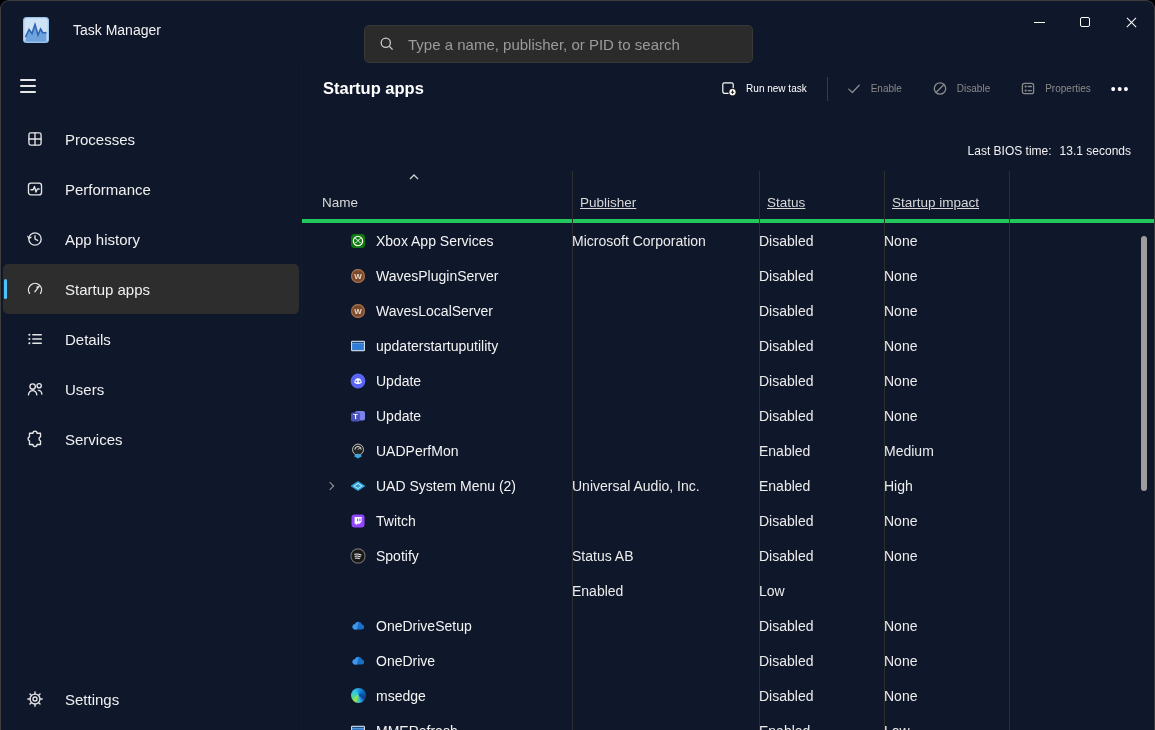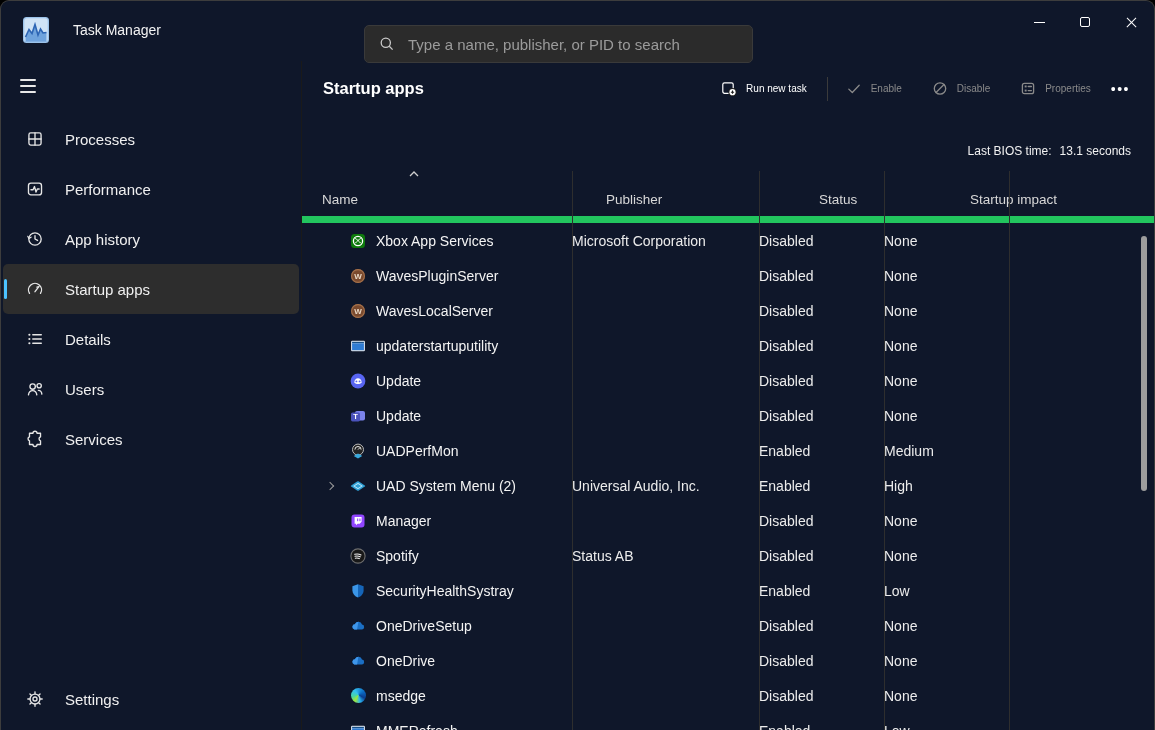--- a/index.html
+++ b/index.html
@@ -53,25 +53,25 @@
   .tb-ic{width:16px;height:16px;display:flex;align-items:center;justify-content:center;}
   .tb-divider{width:1px;height:24px;background:#3b3b3b;margin:0 10px 0 12px;}
   .tb-group{display:flex;align-items:center;gap:14px;}
   .more-btn{background:transparent;border:none;color:#fff;font-size:14px;letter-spacing:1.5px;
     padding:6px 4px;margin-left:8px;}
 
   .bios-row{height:55px;display:flex;justify-content:flex-end;align-items:center;gap:8px;
     padding:14px 23px 0 0;font-size:12px;color:#f2f2f2;}
 
   .thead{position:relative;height:52px;display:grid;grid-template-columns:270px 187px 125px 125px 1fr;
-    align-items:end;border-bottom:7px solid #22c55e;gap:26px;}
+    align-items:end;border-bottom:4px solid #22c55e;}
   .th{font-size:13.5px;color:#d8d8d8;padding-bottom:9px;}
   .th-name{padding-left:20px;position:relative;}
   .sort-caret{position:absolute;left:106px;top:-26px;}
-  .th-pub,.th-status,.th-impact{padding-left:8px;}
+  .th-pub,.th-status,.th-impact{padding-left:8px;text-decoration:underline;}
 
   .rows{position:relative;}
   .row{display:grid;grid-template-columns:270px 187px 125px 125px 1fr;height:35px;align-items:center;}
   .cell{font-size:14px;color:#ececec;white-space:nowrap;overflow:hidden;}
   .c-name{display:flex;align-items:center;padding-left:22px;color:#f4f4f4;}
   .expander{width:26px;height:14px;display:flex;align-items:center;flex:0 0 auto;}
   .expander i{display:none;width:6px;height:6px;border-right:1.4px solid #9a9a9a;border-top:1.4px solid #9a9a9a;
     transform:rotate(45deg);margin-left:3px;}
   .expander.show i{display:block;}
   .app-ic{width:16px;height:16px;margin-right:10px;flex:0 0 auto;display:flex;align-items:center;justify-content:center;}
@@ -461,21 +461,21 @@
     <div class="cell c-name">
       <span class="expander"></span>
       <span class="app-ic">
               <svg width="16" height="16" viewBox="0 0 16 16">
                 <rect x="1.5" y="1.5" width="13" height="13" rx="3" fill="#9146ff"></rect>
                 <path d="M4.6 4.1h7v4.7l-1.9 1.9H7.6l-1.6 1.6v-1.6H4.6z" fill="#fff"></path>
                 <rect x="7.1" y="5.5" width="1.1" height="2.7" fill="#9146ff"></rect>
                 <rect x="9.4" y="5.5" width="1.1" height="2.7" fill="#9146ff"></rect>
               </svg>
             </span>
-      <span class="name-text">Manager</span>
+      <span class="name-text">Twitch</span>
     </div>
     <div class="cell c-pub"></div>
     <div class="cell c-status">Disabled</div>
     <div class="cell c-impact">None</div>
     <div class="cell"></div>
   </div>
 
   <div class="row">
     <div class="cell c-name">
       <span class="expander"></span>
@@ -487,30 +487,20 @@
             </span>
       <span class="name-text">Spotify</span>
     </div>
     <div class="cell c-pub">Status AB</div>
     <div class="cell c-status">Disabled</div>
     <div class="cell c-impact">None</div>
     <div class="cell"></div>
   </div>
 
   <div class="row">
-    <div class="cell c-name">
-      <span class="expander"></span>
-      <span class="app-ic">
-              <svg width="16" height="16" viewBox="0 0 16 16">
-                <path d="M8 1.3l5.6 2v3.9c0 3.6-2.4 6-5.6 7.4V1.3z" fill="#1565b8"></path>
-                <path d="M8 1.3L2.4 3.3v3.9c0 3.6 2.4 6 5.6 7.4V1.3z" fill="#3b96e8"></path>
-              </svg>
-            </span>
-      <span class="name-text">SecurityHealthSystray</span>
-    </div>
     <div class="cell c-pub"></div>
     <div class="cell c-status">Enabled</div>
     <div class="cell c-impact">Low</div>
     <div class="cell"></div>
   </div>
 
   <div class="row">
     <div class="cell c-name">
       <span class="expander"></span>
       <span class="app-ic">

